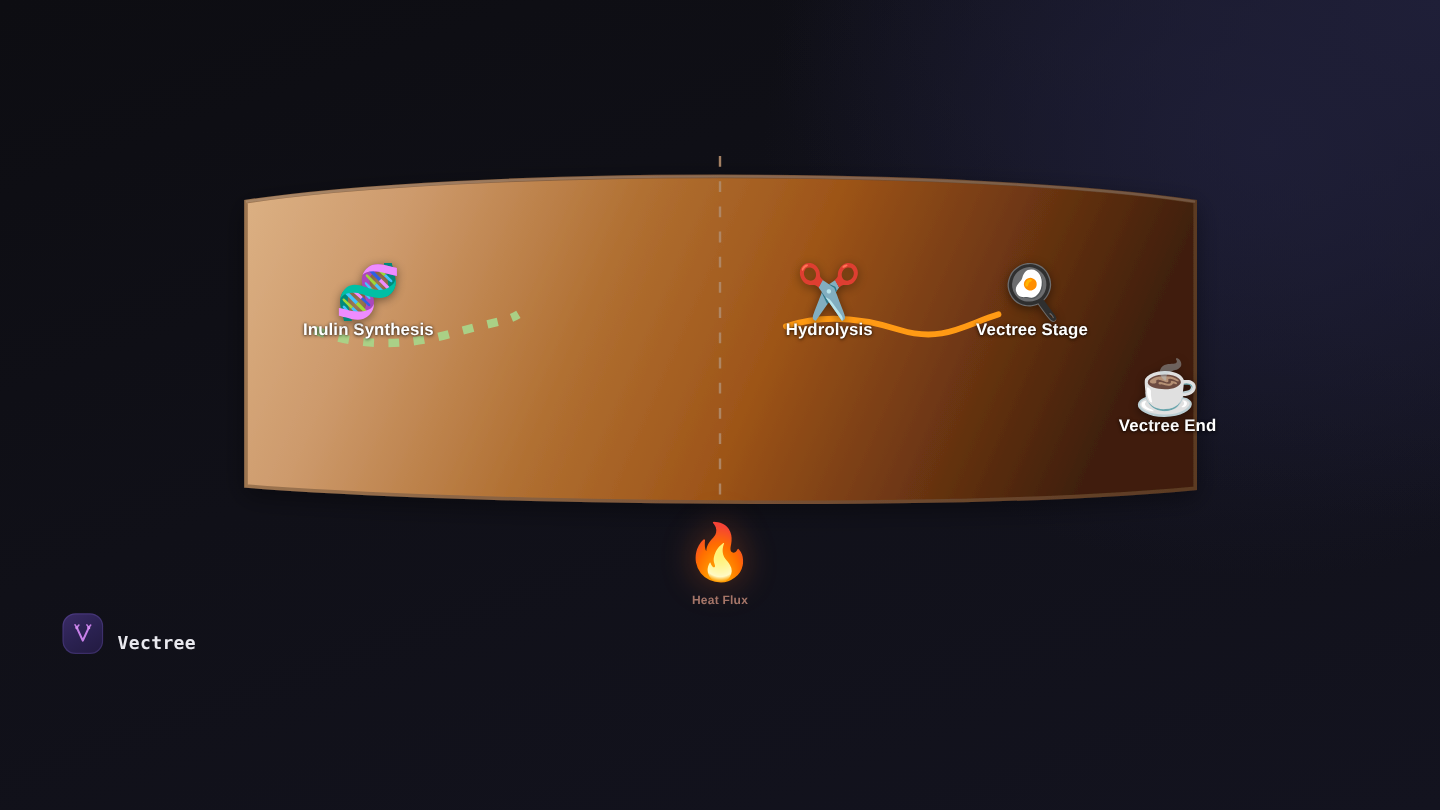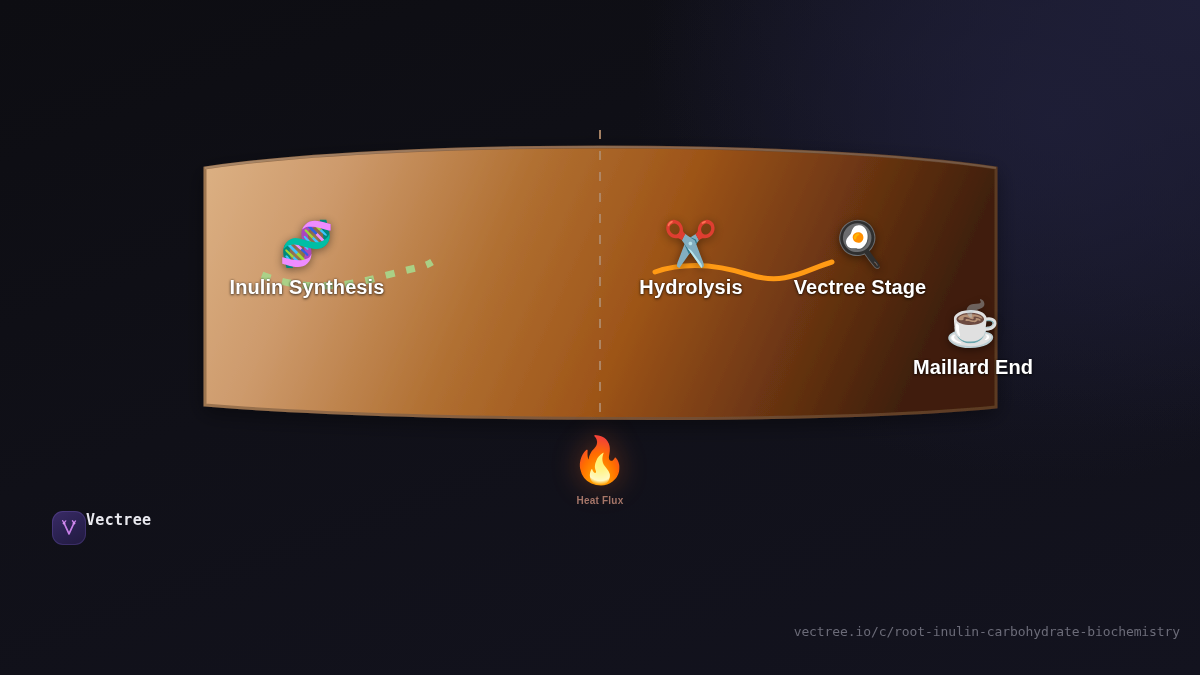--- a/index.html
+++ b/index.html
@@ -38,22 +38,21 @@
     pointer-events: auto;
   }
   .node .glyph {
     font-size: 44px;
     line-height: 1;
     display: block;
     filter: drop-shadow(0 2px 4px rgba(0,0,0,0.45));
   }
   .node .caption {
     display: block;
-    margin-top: 10px;
-    font-size: 20px;
+    font-size: 14px;
     font-weight: bold;
     color: #ffffff;
     text-shadow: 0 1px 3px rgba(0,0,0,0.65), 0 0 2px rgba(0,0,0,0.5);
     letter-spacing: 0.1px;
   }
 
   #node-inulin   { left: 207px; top: 222px; }
   #node-hydro    { left: 591px; top: 222px; }
   #node-maillard { left: 760px; top: 222px; }
   #node-roasted  { left: 873px; top: 302px; }
@@ -80,21 +79,22 @@
     color: #a4766a;
     letter-spacing: 0.2px;
   }
 
   
   #brand {
     position: absolute;
     left: 24px;
     top: 511px;
     display: flex;
-    align-items: flex-start;
+    align-items: flex-end;
+    gap: 12px;
     padding-left: 28px;
   }
   #brand-mark {
     width: 34px;
     height: 34px;
     border-radius: 11px;
     background: linear-gradient(150deg, #3a2b66 0%, #2a2150 55%, #221a40 100%);
     box-shadow: inset 0 0 0 1px rgba(160,130,255,0.18);
     display: flex;
     align-items: center;
@@ -180,21 +180,21 @@
     <span class="caption">Hydrolysis</span>
   </div>
 
   <div class="node" id="node-maillard">
     <span class="glyph">🍳</span>
     <span class="caption">Vectree Stage</span>
   </div>
 
   <div class="node" id="node-roasted">
     <span class="glyph">☕</span>
-    <span class="caption">Maillard End</span>
+    <span class="caption">Vectree End</span>
   </div>
 
   <div id="heat-flux">
     <span class="glyph">🔥</span>
     <span class="caption">Heat Flux</span>
   </div>
 
   <div id="brand">
     <div id="brand-mark">
       <svg width="20" height="20" viewBox="0 0 24 24">
@@ -202,15 +202,14 @@
         <path d="M6 6 L4.3 3.2 M6 6 L8.1 3.4" fill="none" stroke="#c77fe8" stroke-width="1.6" stroke-linecap="round"></path>
         <path d="M18 6 L16.1 3.3 M18 6 L19.9 3.5" fill="none" stroke="#c77fe8" stroke-width="1.6" stroke-linecap="round"></path>
         <circle cx="6" cy="6.2" r="1.5" fill="#d38ff0"></circle>
         <circle cx="18" cy="6.2" r="1.5" fill="#d38ff0"></circle>
       </svg>
     </div>
     <span id="brand-name">Vectree</span>
   </div>
 
 
-  <div id="source-url">vectree.io/c/root-inulin-carbohydrate-biochemistry</div>
 
 </div>
 
 </body></html>

